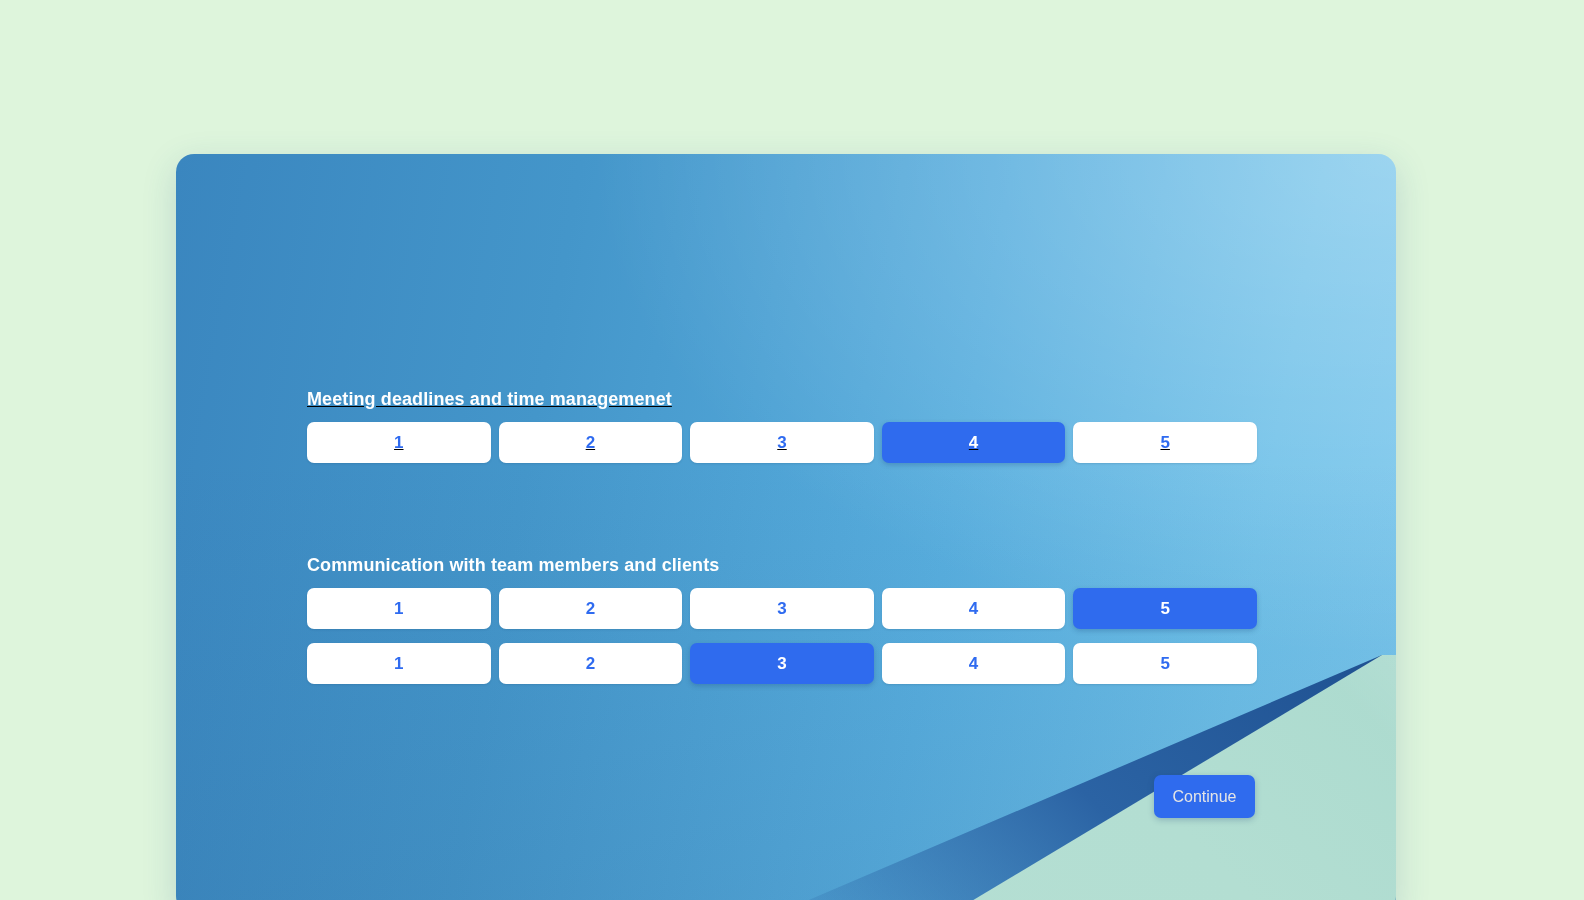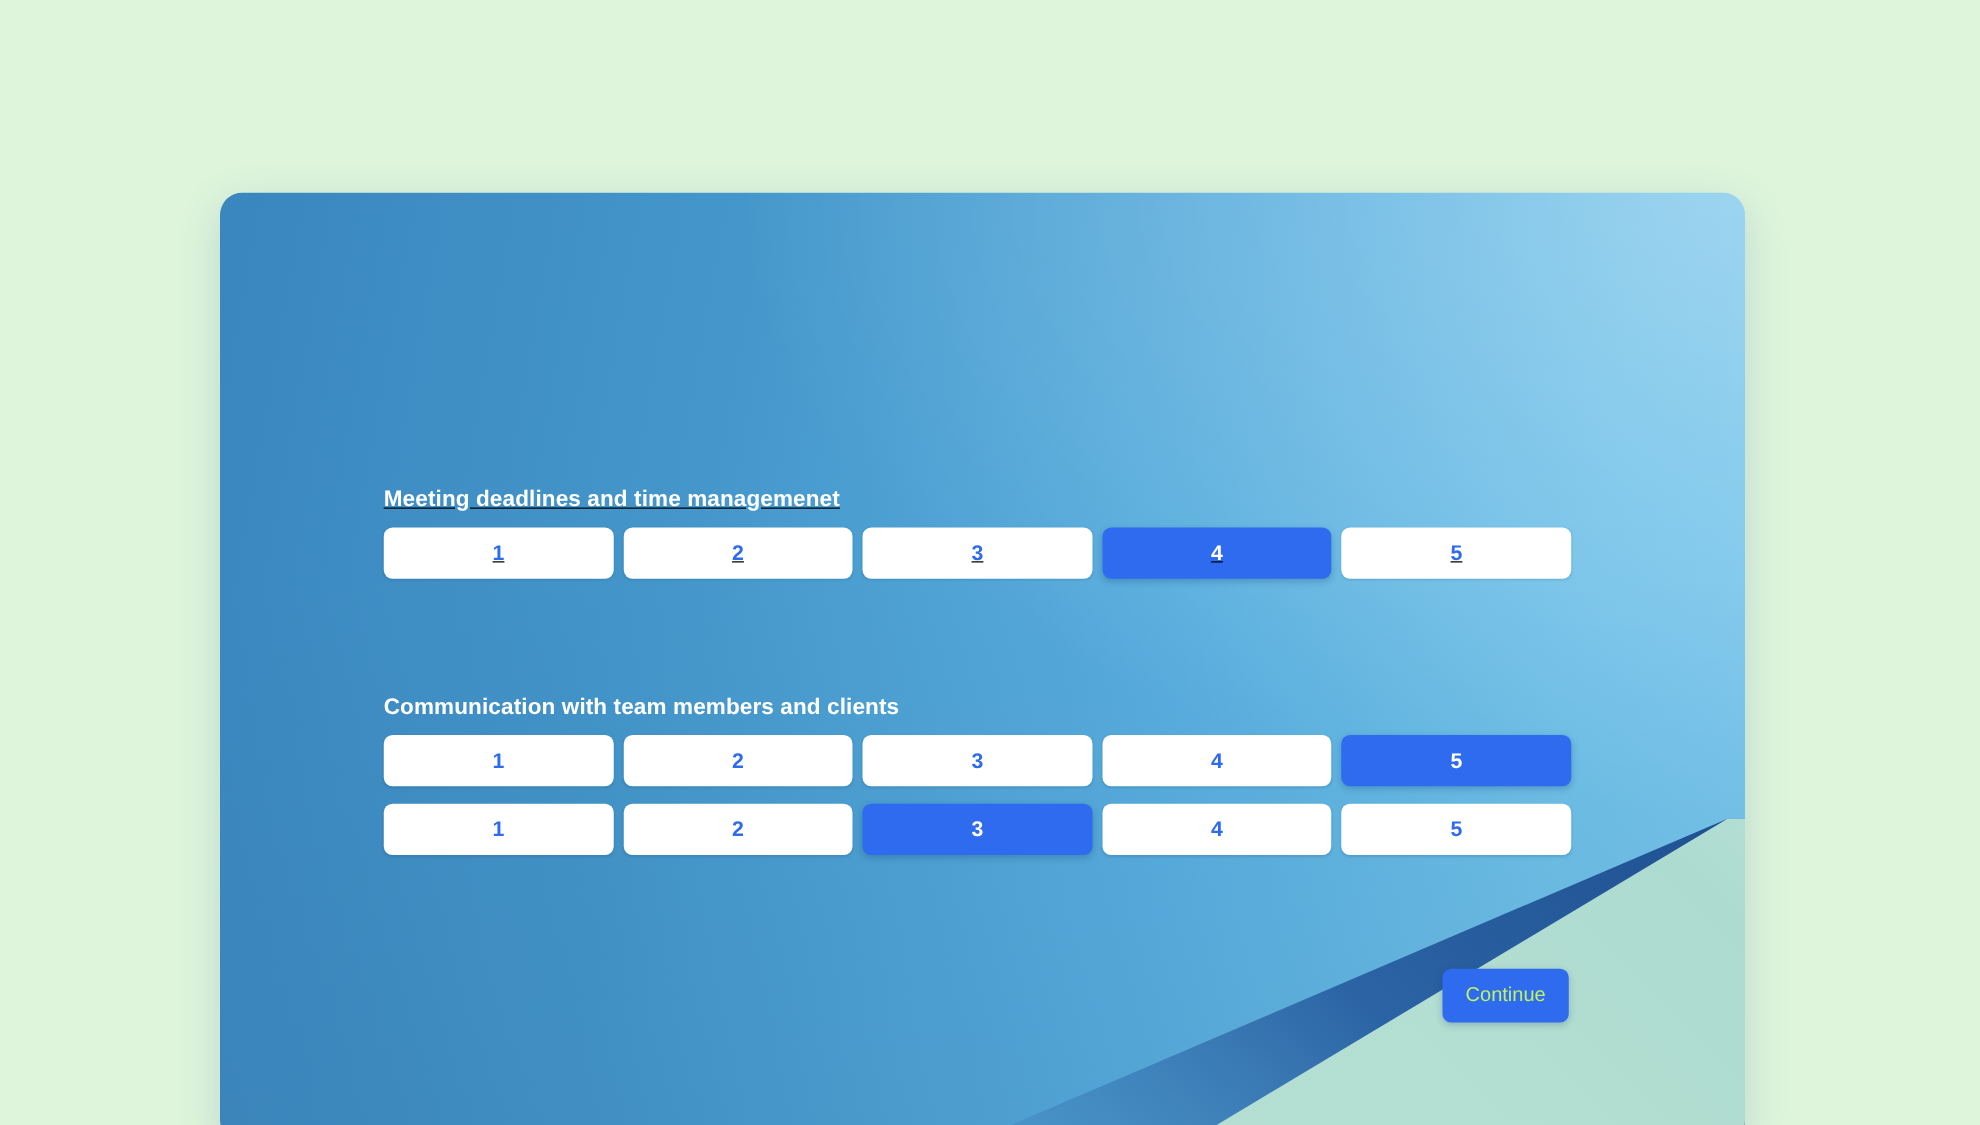--- a/index.html
+++ b/index.html
@@ -147,21 +147,21 @@
 
   .continue-button {
     position: absolute;
     left: 978px;
     top: 621px;
     width: 101px;
     height: 43px;
     border: none;
     border-radius: 7px;
     background: #2f6bee;
-    color: #bef264;
+    color: #e5e5e5;
     font-family: "Liberation Sans", sans-serif;
     font-size: 16px;
     font-weight: normal;
     cursor: pointer;
     padding: 0;
     box-shadow: 0 2px 6px rgba(20, 55, 110, .25);
   }
 </style>
 </head>
 <body>

